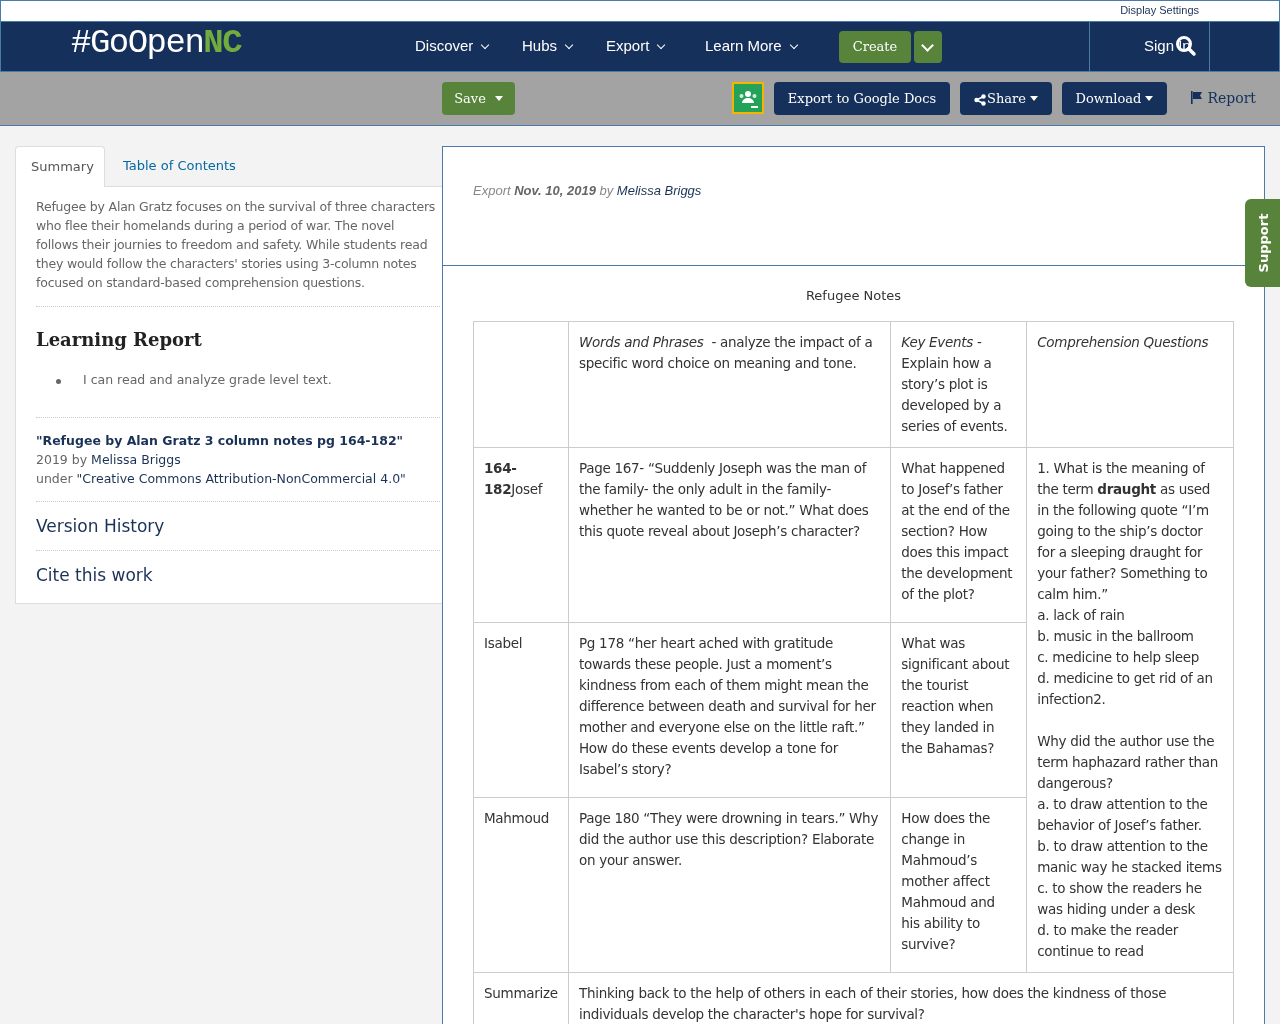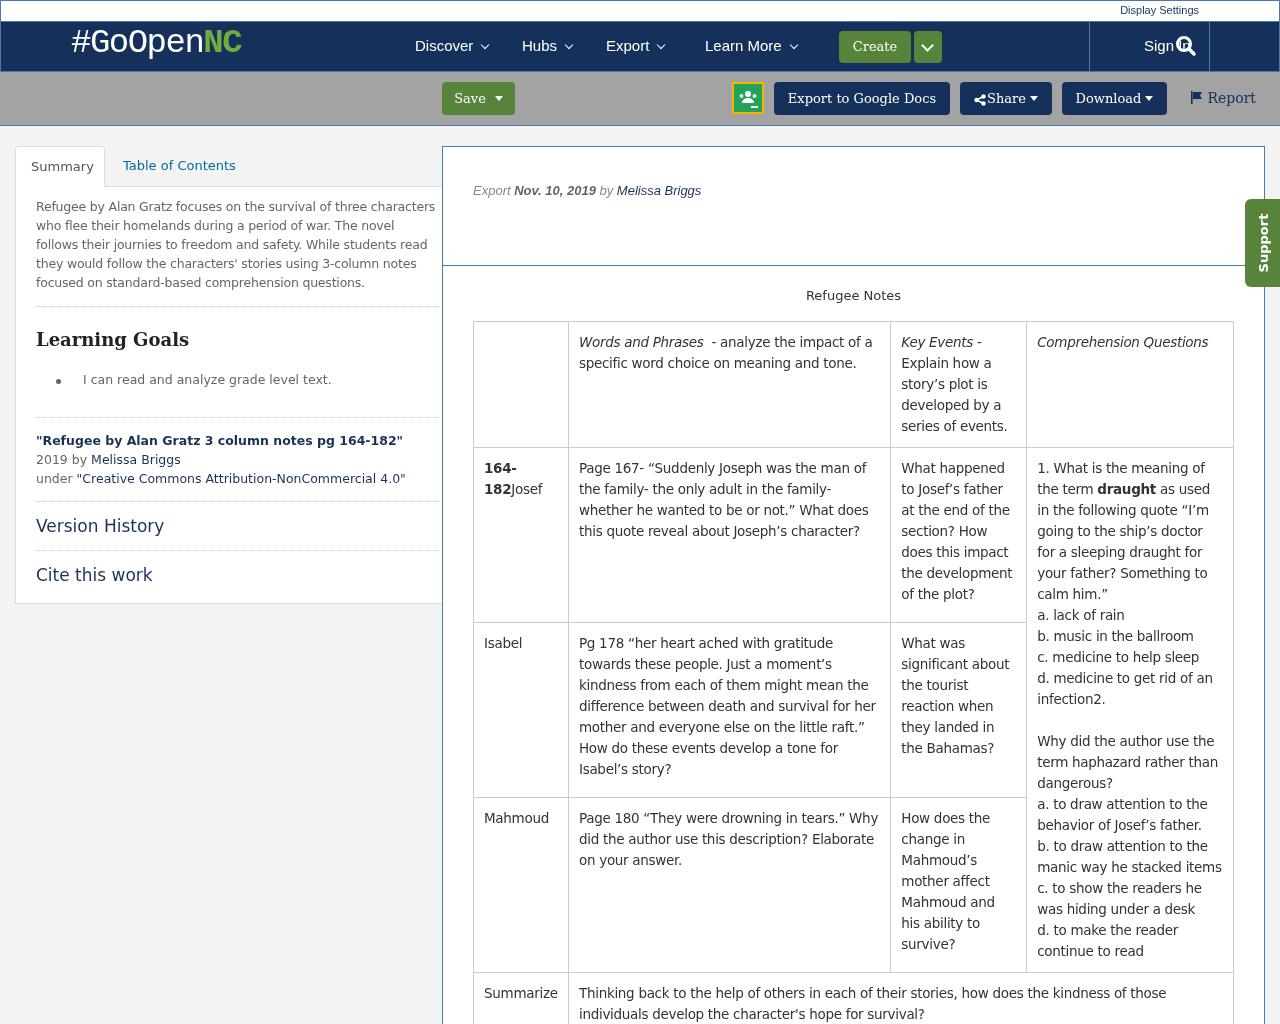--- a/index.html
+++ b/index.html
@@ -139,21 +139,21 @@
 
 <div class="sidebar">
   <div class="tabs">
     <div class="tab active">Summary</div>
     <div class="tab inactive">Table of Contents</div>
   </div>
   <div class="side-panel">
     <p class="summary-text">Refugee by Alan Gratz focuses on the survival of three characters who flee their homelands during a period of war. The novel follows their journies to freedom and safety. While students read they would follow the characters' stories using 3-column notes focused on standard-based comprehension questions.</p>
     <div class="dotted"></div>
 
-    <h3 class="lg-title">Learning Goals</h3>
+    <h3 class="lg-title">Learning Report</h3>
     <div class="lg-list">
       <span class="bullet"></span>
       <span>I can read and analyze grade level text.</span>
     </div>
     <div class="dotted" style="margin-top:30px"></div>
 
     <div class="cite-block">
       <div class="cite-title">"Refugee by Alan Gratz 3 column notes pg 164-182"</div>
       <div><span>2019 by </span><span class="link">Melissa Briggs</span></div>
       <div><span>under </span><span class="link">"Creative Commons Attribution-NonCommercial 4.0"</span></div>

